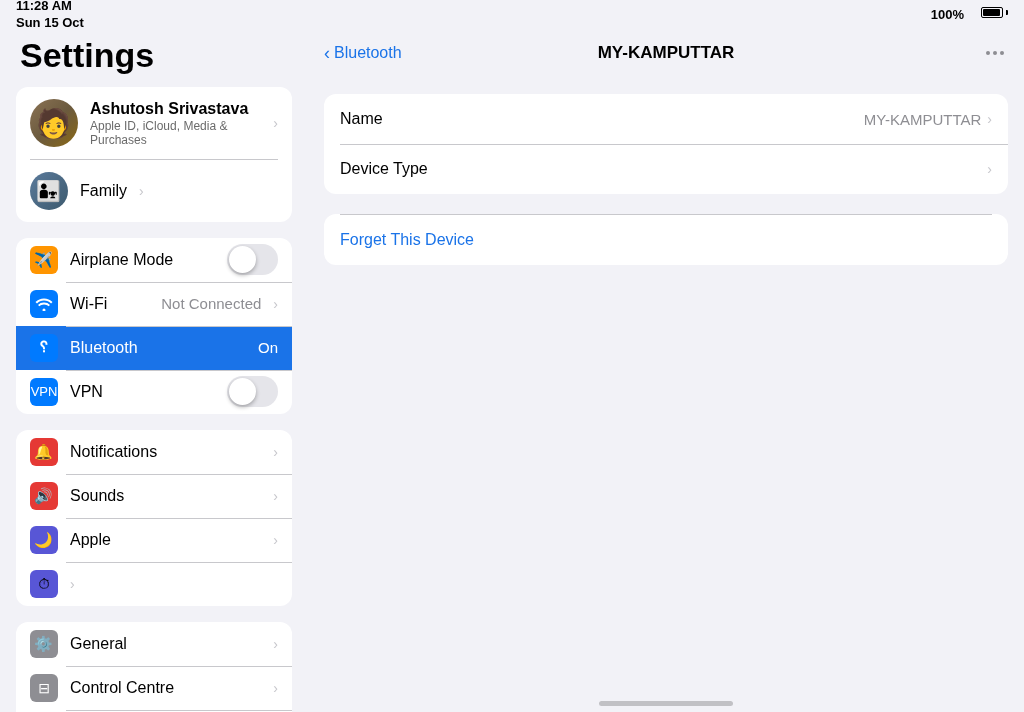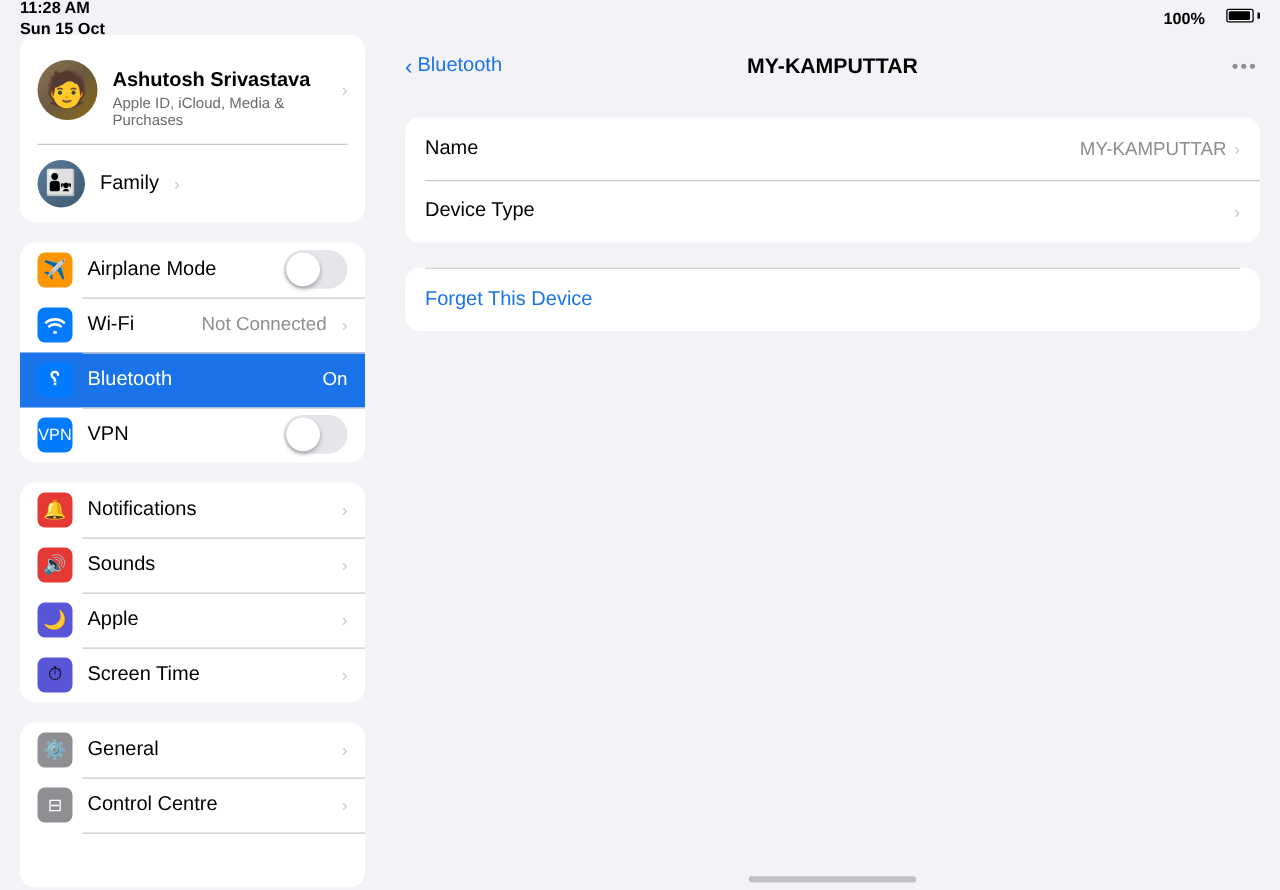--- a/index.html
+++ b/index.html
@@ -98,21 +98,21 @@
       height: 48px;
       border-radius: 50%;
       background: linear-gradient(135deg, #8B7355 0%, #6B5A3E 50%, #8B6914 100%);
       flex-shrink: 0;
       overflow: hidden;
       display: flex;
       align-items: center;
       justify-content: center;
       font-size: 20px;
     }
-    .profile-info { flex: 1; margin-top: 16px; }
+    .profile-info { flex: 1; }
     .profile-name { font-size: 16px; font-weight: 600; color: #000; }
     .profile-subtitle { font-size: 12px; color: #6b6b6b; margin-top: 1px; }
     .divider { height: 0.5px; background: #c8c8cc; margin: 0 14px; }
     .family-item {
       display: flex;
       align-items: center;
       padding: 12px 14px;
       gap: 12px;
       cursor: pointer;
     }
@@ -324,20 +324,21 @@
           <div class="battery-fill"></div>
         </div>
       <div class="battery-tip"></div>
     </div>
   </div>
 </div>
 
 <div class="main-layout">
 
   <div class="sidebar">
+    <div class="settings-title">Settings</div>
 
     <div class="profile-section">
       <div class="profile-item">
         <div class="profile-avatar">
           <span style="font-size:28px;">🧑</span>
         </div>
         <div class="profile-info">
           <div class="profile-name">Ashutosh Srivastava</div>
           <div class="profile-subtitle">Apple ID, iCloud, Media &amp; Purchases</div>
         </div>
@@ -404,21 +405,20 @@
         <span class="item-label">Sounds</span>
         <span class="item-chevron">›</span>
       </div>
       <div class="settings-item">
         <div class="item-icon" style="background:#5856d6;">🌙</div>
         <span class="item-label">Apple</span>
         <span class="item-chevron">›</span>
       </div>
       <div class="settings-item">
         <div class="item-icon" style="background:#5856d6;">⏱</div>
-        <span class="item-label">Screen Time</span>
         <span class="item-chevron">›</span>
       </div>
     </div>
 
     <div class="settings-group">
       <div class="settings-item">
         <div class="item-icon" style="background:#8e8e93;">⚙️</div>
         <span class="item-label">General</span>
         <span class="item-chevron">›</span>
       </div>

